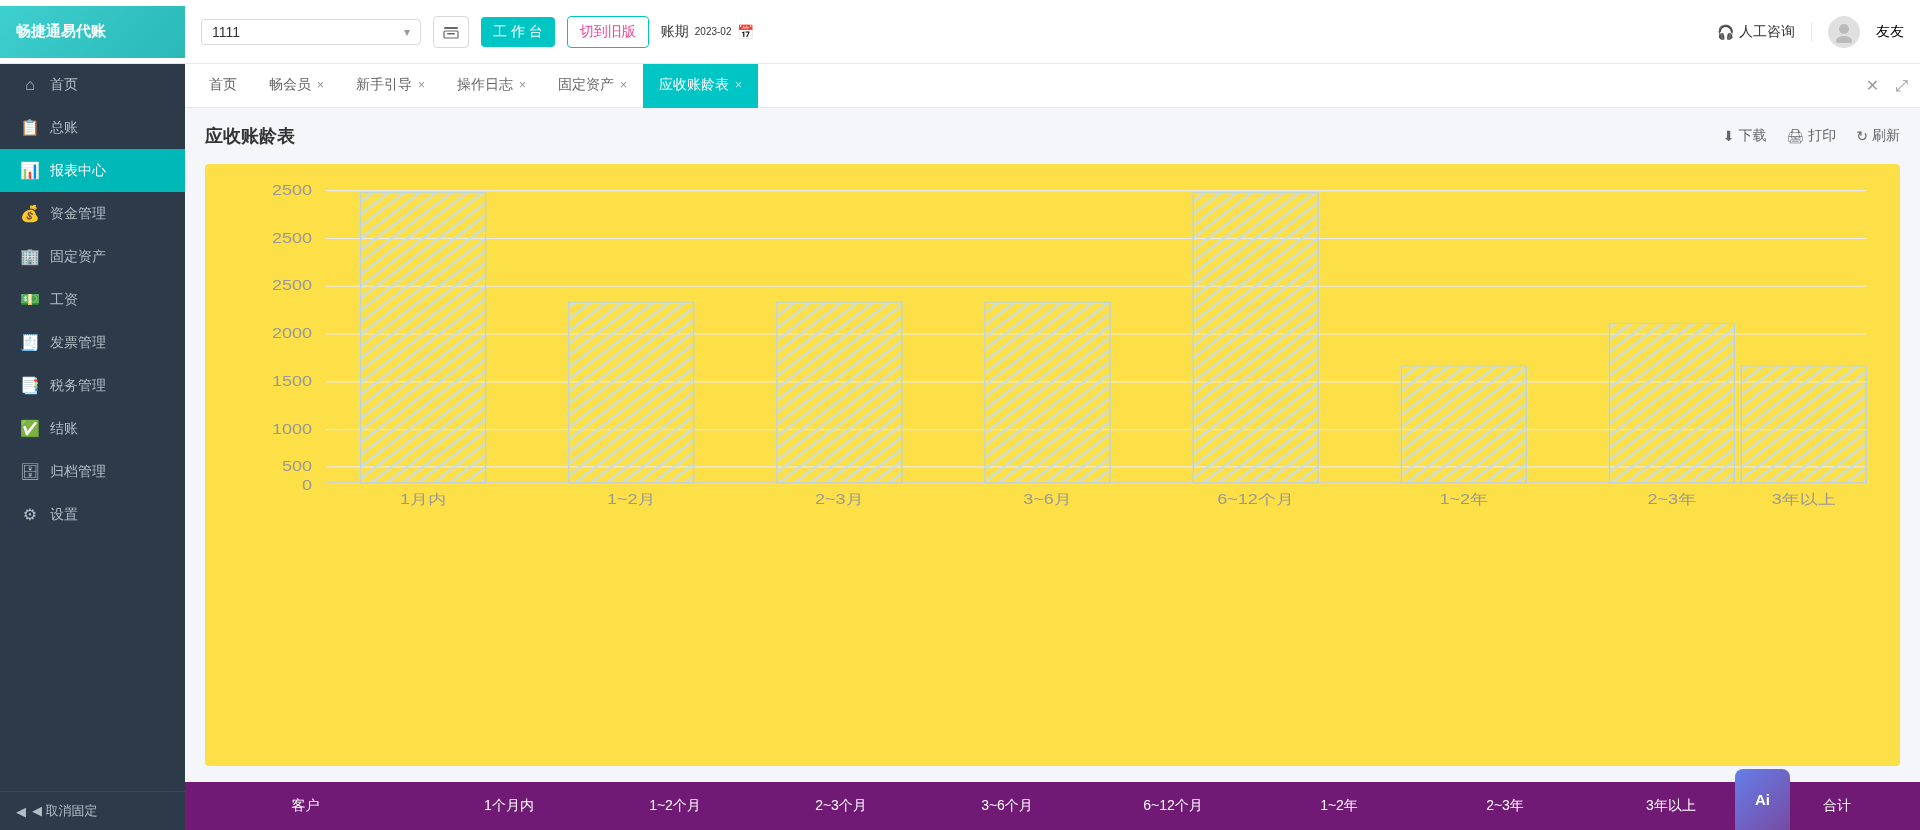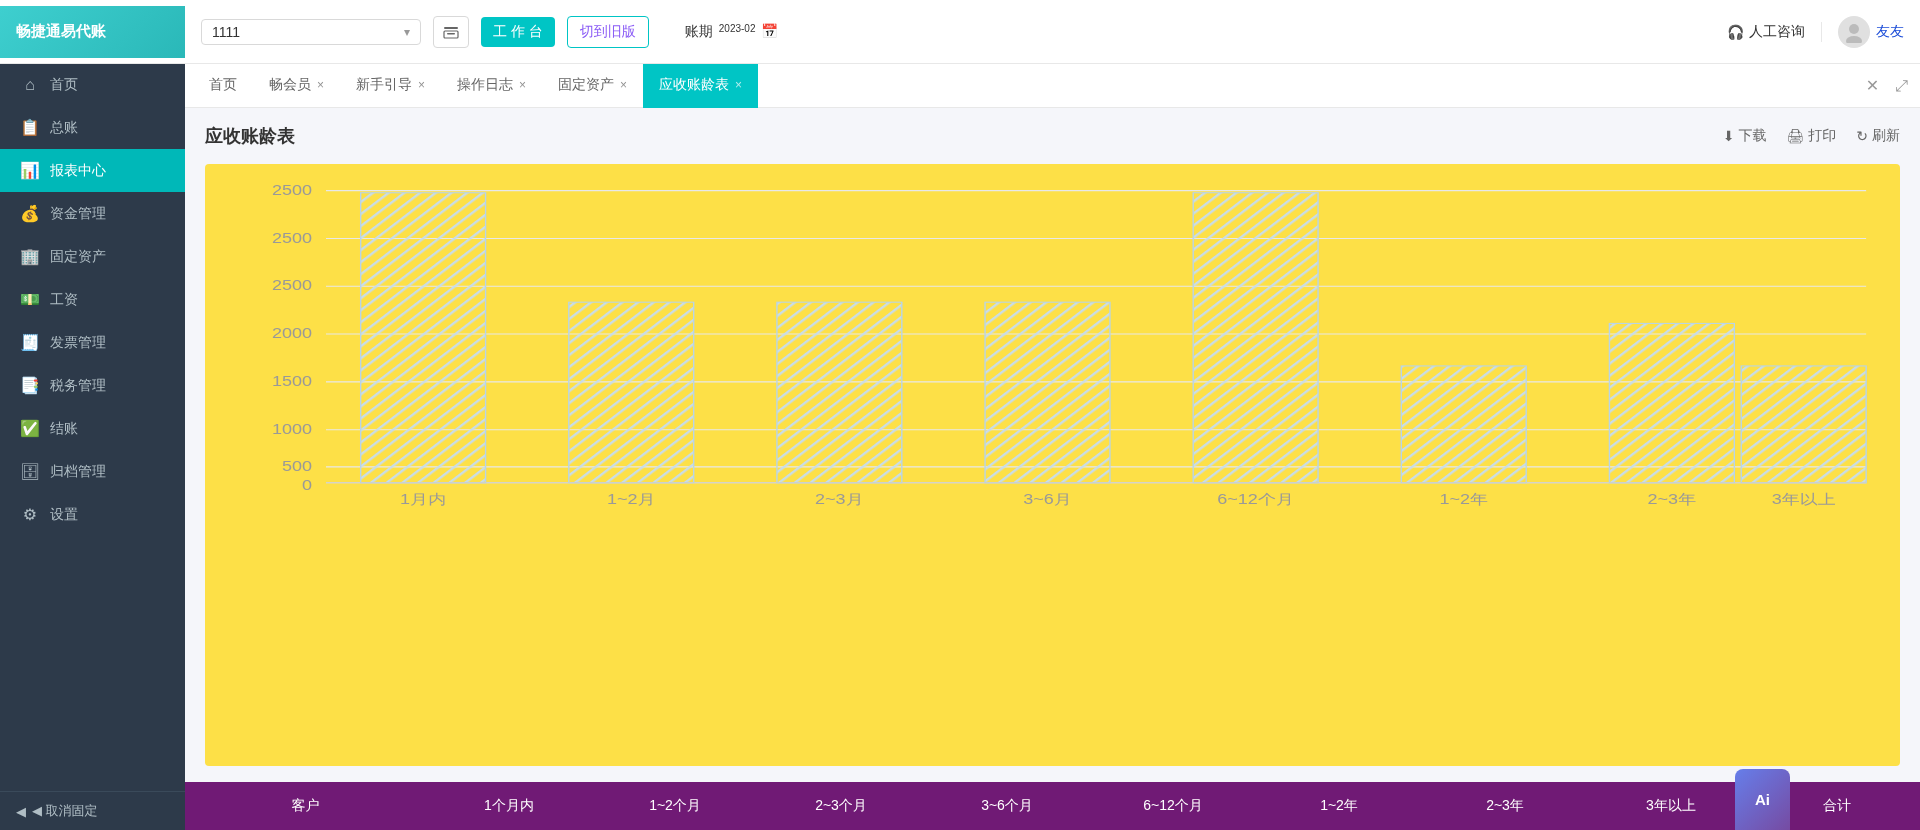--- a/index.html
+++ b/index.html
@@ -61,55 +61,54 @@
       background: #00c5c5;
       color: #fff;
       border: none;
       border-radius: 4px;
       padding: 6px 12px;
       cursor: pointer;
       font-size: 14px;
     }
     .switch-btn {
       border: 1px solid #00c5c5;
-      color: #8b5cf6;
+      color: #ec4899;
       background: #fff;
       border-radius: 4px;
       padding: 6px 12px;
       cursor: pointer;
       font-size: 14px;
     }
     .period-area {
       display: flex;
-      align-items: flex-start;
+      align-items: center;
       gap: 6px;
       color: #333;
-      margin-left: 24px;
     }
     .period-label { font-size: 14px; }
     .period-value { font-size: 10px; font-weight: 500; }
     .header-right {
       display: flex;
       align-items: center;
       gap: 16px;
       margin-left: auto;
     }
     .consulting-btn {
       display: flex;
       align-items: center;
       gap: 4px;
       color: #333;
       cursor: pointer;
     }
     .user-area {
       display: flex;
       align-items: center;
-      gap: 6px;
-      cursor: pointer;
-      color: #1d4ed8;
+      gap: 16px;
+      cursor: pointer;
+      color: #000000;
     }
     .user-avatar {
       width: 32px;
       height: 32px;
       border-radius: 50%;
       background: #e0e0e0;
       display: flex;
       align-items: center;
       justify-content: center;
       color: #999;

